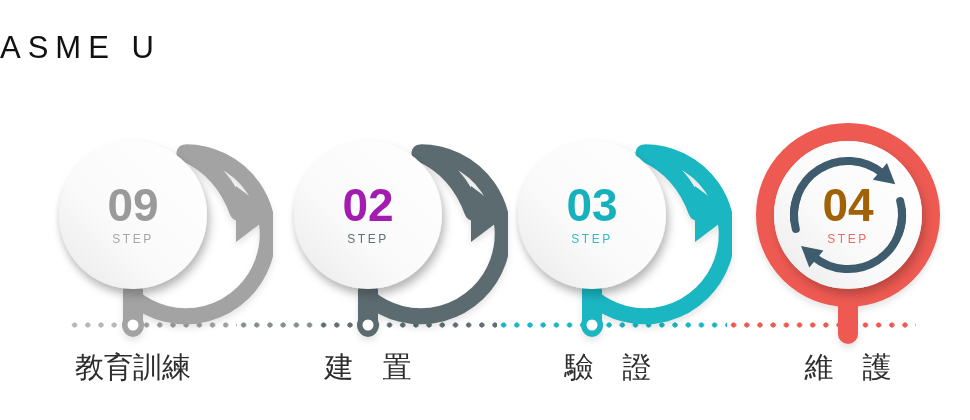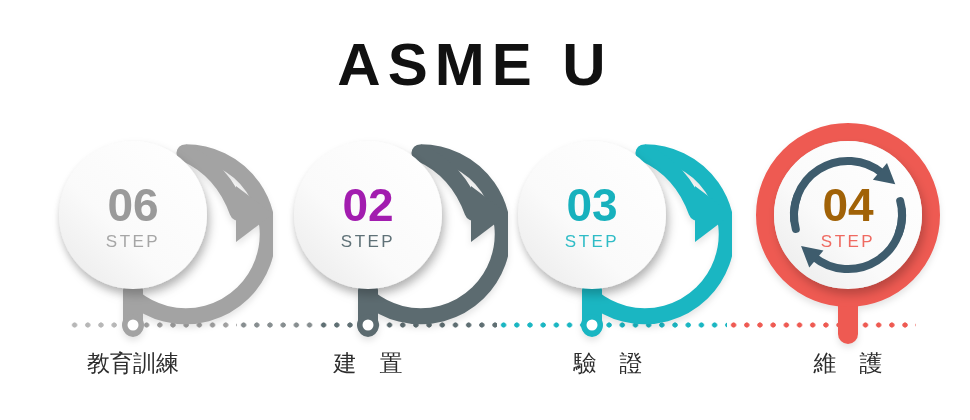--- a/index.html
+++ b/index.html
@@ -1,22 +1,22 @@
 <!DOCTYPE html>
 <html><head>
 <meta charset="utf-8">
 <style>
   html,body{margin:0;padding:0;background:#fff;}
   #stage{
     position:relative;width:970px;height:420px;background:#ffffff;overflow:hidden;
     font-family:"Liberation Sans","DejaVu Sans",sans-serif;
   }
   .title{
-    position:absolute;top:30px;left:0;right:20px;text-align:center;
-    font-size:60px;font-weight:bold;letter-spacing:7px;color:#111;
+    position:absolute;top:30px;left:0;right:20px;text-align:left;
+    font-size:31px;font-weight:normal;letter-spacing:7px;color:#111;
   }
   .timeline{position:absolute;left:0;top:0;width:100%;height:100%;}
   .dots{
     position:absolute;top:322px;height:6px;
     background-size:13.2px 6px;background-repeat:repeat-x;background-position:left center;
   }
   .step{position:absolute;top:110px;width:240px;height:245px;}
   .s1{left:33px}.s2{left:268px}.s3{left:492px}.s4{left:748px}
   .step-svg{
     position:absolute;left:0;top:0;width:240px;height:245px;
@@ -32,33 +32,33 @@
   .s2 .stem,.s2 .donut,.s2 .arrow-head{fill:#5c6b70}
   .s3 .ring,.s3 .arrow-shaft{stroke:#1ab6c2}
   .s3 .stem,.s3 .donut,.s3 .arrow-head{fill:#1ab6c2}
   .s4 .ring4{stroke:#ee5a52}
   .s4 .stem{fill:#ee5a52}
   .donut-hole{fill:#ffffff;}
   .step-text{
     position:absolute;left:30px;top:72px;width:140px;text-align:center;
   }
   .num{font-size:46px;font-weight:bold;line-height:1;}
-  .word{font-size:17px;letter-spacing:2.5px;margin-top:4px;}
+  .word{font-size:12px;letter-spacing:2.5px;margin-top:4px;}
   .s1 .num{color:#9a9a9a}.s1 .word{color:#a6a6a6}
   .s2 .num{color:#a21caf}.s2 .word{color:#5f7177}
   .s3 .num{color:#17b1bd}.s3 .word{color:#2fbcc6}
   .s4 .num{color:#a16207}.s4 .word{color:#ef6a61}
   .cycle-icon{
     position:absolute;left:35px;top:40px;width:130px;height:130px;
   }
   .cycle-icon .arc{fill:none;stroke:#3e5c6d;stroke-width:8px;stroke-linecap:round;}
   .cycle-icon .head{fill:#3e5c6d;}
   .label{
     position:absolute;top:348px;width:180px;text-align:center;
-    font-size:23px;color:#2d2d2d;
+    font-size:29px;color:#2d2d2d;
   }
   .l1{left:43px}.l2{left:278px}.l3{left:518px}.l4{left:758px}
 </style>
 </head>
 <body>
 
 <div id="stage">
 
   <div class="title">ASME U</div>
 
@@ -85,21 +85,21 @@
       </defs>
       <path class="ring" d="M 100 187 A 82 82 0 1 0 152.7 42.2"></path>
       <rect class="stem" x="90" y="170" width="20" height="57" rx="10"></rect>
       <circle class="donut" cx="100" cy="215" r="11"></circle>
       <circle class="donut-hole" cx="100" cy="215" r="5.5"></circle>
       <path class="arrow-shaft" d="M 152 43 Q 190 60 205 102"></path>
       <polygon class="arrow-head" points="203,76 240,104 203,132"></polygon>
       <circle cx="100" cy="105" r="74" fill="url(#gw1)" filter="url(#fs1)"></circle>
     </svg>
     <div class="step-text">
-      <div class="num">06</div>
+      <div class="num">09</div>
       <div class="word">STEP</div>
     </div>
   </div>
 
   <div class="step s2">
     <svg class="step-svg" viewBox="0 0 240 245">
       <defs>
         <linearGradient id="gw2" x1="1" y1="0" x2="0" y2="1">
           <stop offset="0" stop-color="#ffffff"></stop>
             <stop offset="0.6" stop-color="#fafafa"></stop>

